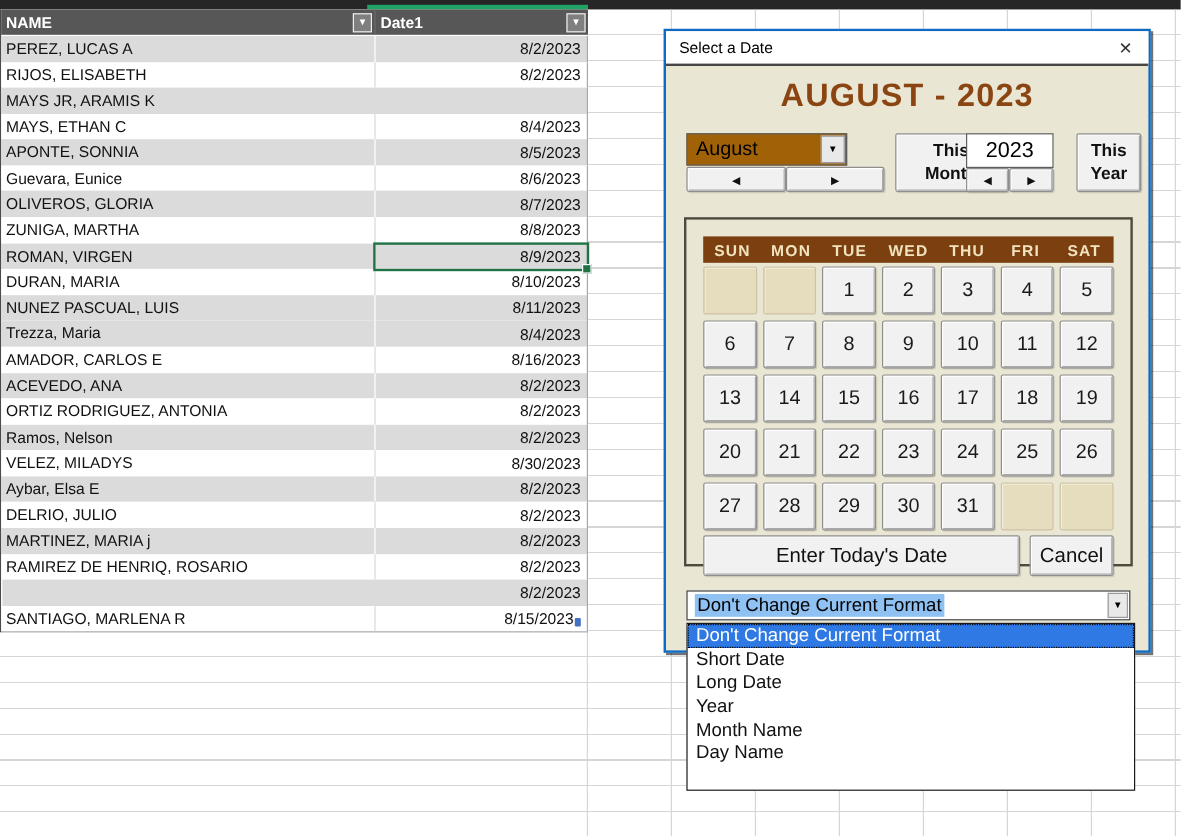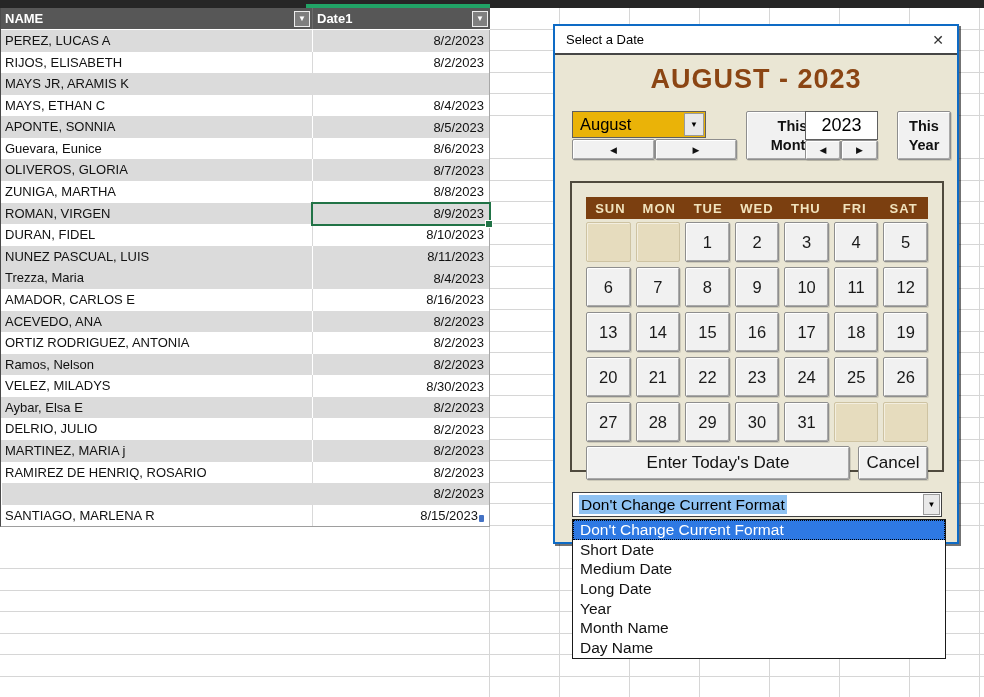--- a/index.html
+++ b/index.html
@@ -73,21 +73,21 @@
     position:absolute;left:0;top:9px;width:100%;text-align:center;
     font-size:27px;font-weight:800;letter-spacing:1px;color:#8B4513;
   }
   .btn3d{
     background:#F1F1F1;border:1px solid #8E8E8E;border-radius:2px;box-sizing:border-box;
     box-shadow:inset 1px 1px 0 #FFFFFF, inset -1px -1px 0 #A9A9A9, 1px 1px 0 rgba(0,0,0,0.12);
     display:flex;align-items:center;justify-content:center;cursor:pointer;color:#111111;
   }
   .monthcombo{
     position:absolute;left:17px;top:56px;width:134px;height:27px;
-    background:#eab308;border:1px solid #5F5F5F;box-sizing:border-box;cursor:pointer;
+    background:#a16207;border:1px solid #5F5F5F;box-sizing:border-box;cursor:pointer;
   }
   .monthcombo .val{position:absolute;left:7px;top:0;line-height:25px;font-size:16.5px;color:#000;}
   .combobtn{
     position:absolute;right:1px;top:1px;width:20px;height:23px;
     background:#E9E9E9;border:1px solid #9A9A9A;box-sizing:border-box;
     display:flex;align-items:center;justify-content:center;font-size:8px;color:#000;cursor:pointer;
   }
   .monthspin-l{position:absolute;left:17px;top:84px;width:83px;height:21px;font-size:9px;}
   .monthspin-r{position:absolute;left:100px;top:84px;width:82px;height:21px;font-size:9px;}
   .thismonth{position:absolute;left:191px;top:56px;width:93px;height:49px;font-size:14.5px;font-weight:600;text-align:center;line-height:1.3;padding:0 14px;}
@@ -206,21 +206,21 @@
       </div>
       <div class="trow plain">
         <div class="cname">ZUNIGA, MARTHA</div>
         <div class="cdate">8/8/2023</div>
       </div>
       <div class="trow band">
         <div class="cname">ROMAN, VIRGEN</div>
         <div class="cdate">8/9/2023</div>
       </div>
       <div class="trow plain">
-        <div class="cname">DURAN, FIDEL</div>
+        <div class="cname">DURAN, MARIA</div>
         <div class="cdate">8/10/2023</div>
       </div>
       <div class="trow band">
         <div class="cname">NUNEZ PASCUAL, LUIS</div>
         <div class="cdate">8/11/2023</div>
       </div>
       <div class="trow band">
         <div class="cname">Trezza, Maria</div>
         <div class="cdate">8/4/2023</div>
       </div>
@@ -350,18 +350,17 @@
     <div class="fmtcombo">
       <span class="val">Don't Change Current Format</span>
       <span class="combobtn">▼</span>
     </div>
   </div>
 </div>
 
 <div class="fmtlist">
     <div class="opt sel">Don't Change Current Format</div>
     <div class="opt">Short Date</div>
-    <div class="opt">Medium Date</div>
     <div class="opt">Long Date</div>
     <div class="opt">Year</div>
     <div class="opt">Month Name</div>
     <div class="opt">Day Name</div>
   </div>
 
 </body></html>

